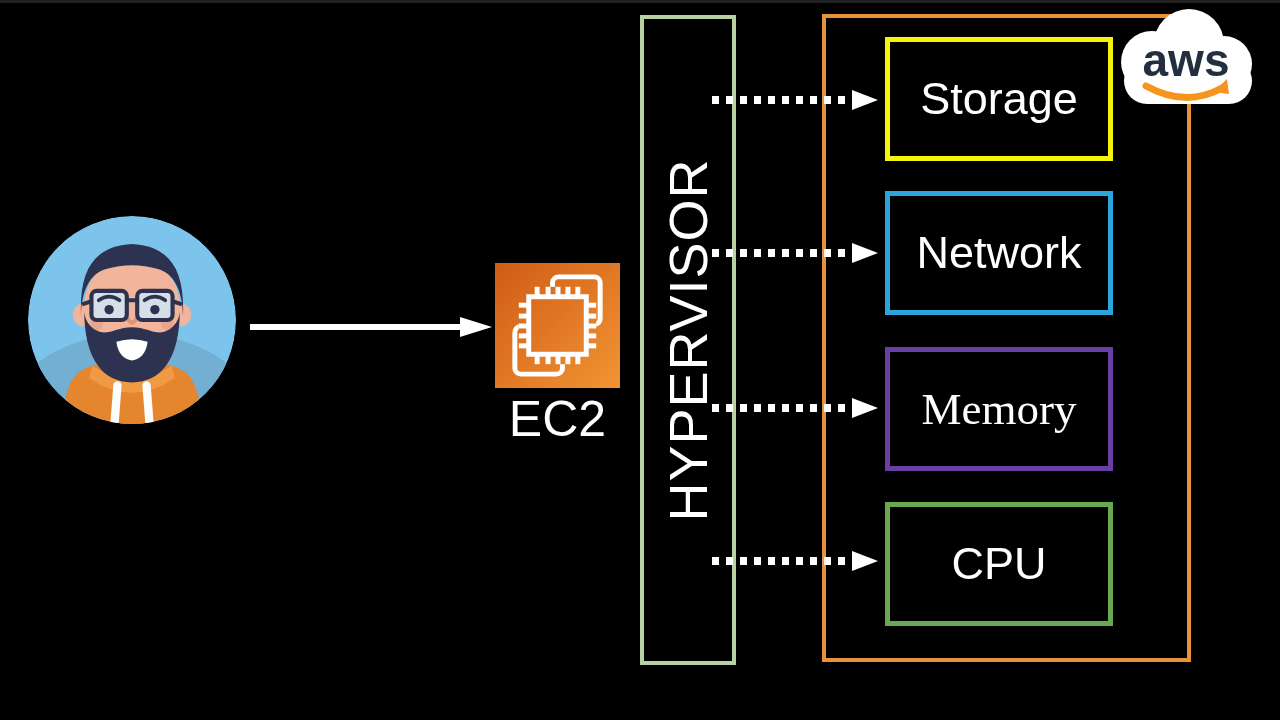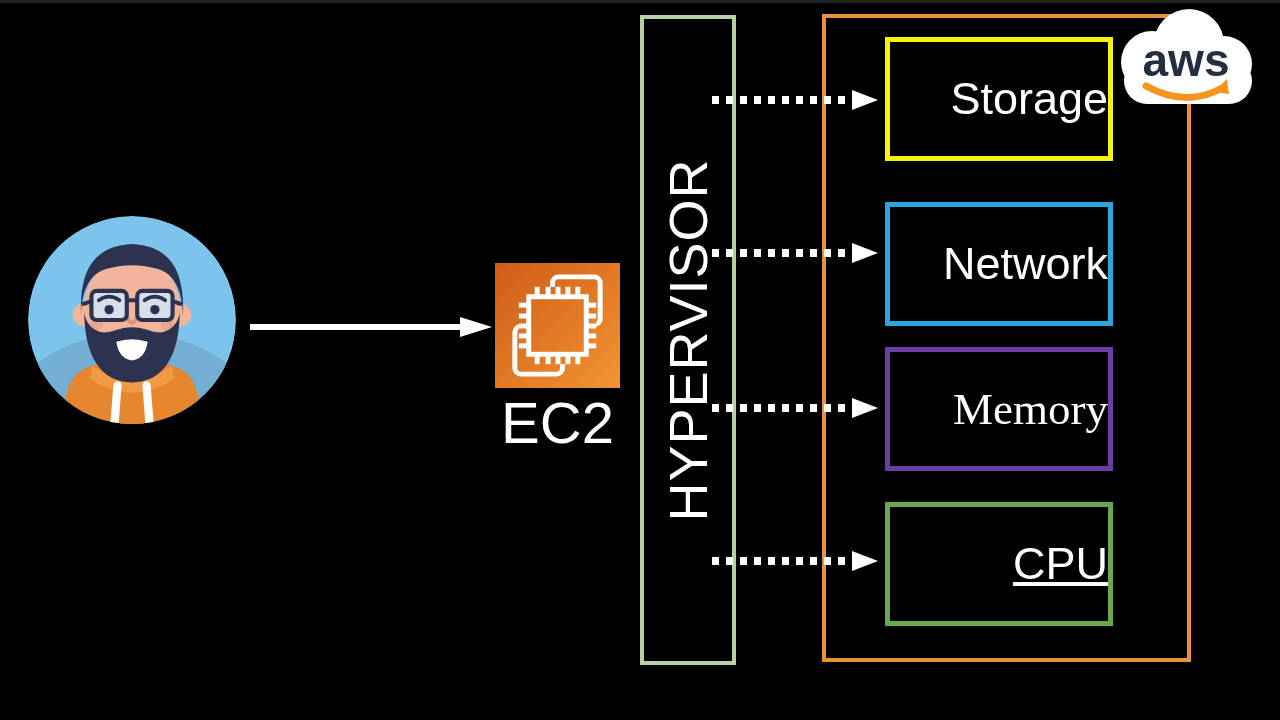--- a/index.html
+++ b/index.html
@@ -12,35 +12,35 @@
   #avatar{left:28px;top:216px;width:208px;height:208px;}
 
   
   #request-arrow{left:248px;top:314px;}
   #request-arrow line{stroke:#fff;stroke-width:6;}
   #request-arrow polygon{fill:#fff;}
 
   
   #ec2-icon{left:495px;top:263px;width:125px;height:125px;}
   #ec2-label{left:480px;top:394px;width:155px;text-align:center;color:#fff;
-             font-size:58px;line-height:1.0;}
+             font-size:50px;line-height:1.0;}
 
   
   #hypervisor-box{left:640px;top:15px;width:96px;height:650px;box-sizing:border-box;
                   border:4px solid #b7d1a2;display:flex;align-items:center;justify-content:center;}
   #hypervisor-label{color:#fff;font-size:54px;letter-spacing:1px;white-space:nowrap;
                     transform:rotate(-90deg);}
 
   
   #host-box{left:822px;top:14px;width:369px;height:648px;box-sizing:border-box;
             border:4px solid #e8923c;}
 
   
   .rbox{left:885px;width:228px;height:124px;box-sizing:border-box;border:5px solid #ffffff;
-        display:flex;align-items:center;justify-content:flex-end;color:#fff;font-size:45px;}
+        display:flex;align-items:center;justify-content:center;color:#fff;font-size:45px;}
 
   
   .dotted-arrow{left:706px;width:176px;height:26px;}
   .dotted-arrow line{stroke:#fff;stroke-width:8;stroke-dasharray:7 7;}
   .dotted-arrow polygon{fill:#fff;}
 
   
   #aws-logo{left:1110px;top:2px;width:152px;height:118px;}
 </style>
 </head>
@@ -145,27 +145,27 @@
 
   <div id="hypervisor-box" class="abs" style="border-color: rgb(183, 209, 162);">
     <div id="hypervisor-label">HYPERVISOR</div>
   </div>
 
   <div id="host-box" class="abs" style="border-color: rgb(232, 146, 60);"></div>
 
   <div class="abs rbox" style="top: 37px; border-color: rgb(244, 244, 9);">
     <span>Storage</span>
   </div>
-  <div class="abs rbox" style="top: 202px; border-color: rgb(43, 166, 221);">
+  <div class="abs rbox" style="top: 191px; border-color: rgb(43, 166, 221);">
     <span>Network</span>
   </div>
   <div class="abs rbox" style="top: 347px; border-color: rgb(106, 63, 165); font-family: Liberation Serif, serif;">
     <span>Memory</span>
   </div>
-  <div class="abs rbox" style="top: 502px; border-color: rgb(106, 168, 79); text-decoration: underline;">
+  <div class="abs rbox" style="top: 502px; border-color: rgb(106, 168, 79);">
     <span>CPU</span>
   </div>
 
   <svg class="abs dotted-arrow" style="top:87px" width="176" height="26">
     <line x1="6" y1="13" x2="146" y2="13"></line>
       <polygon points="146,3 172,13 146,23"></polygon>
     </svg>
   <svg class="abs dotted-arrow" style="top:240px" width="176" height="26">
     <line x1="6" y1="13" x2="146" y2="13"></line>
       <polygon points="146,3 172,13 146,23"></polygon>

